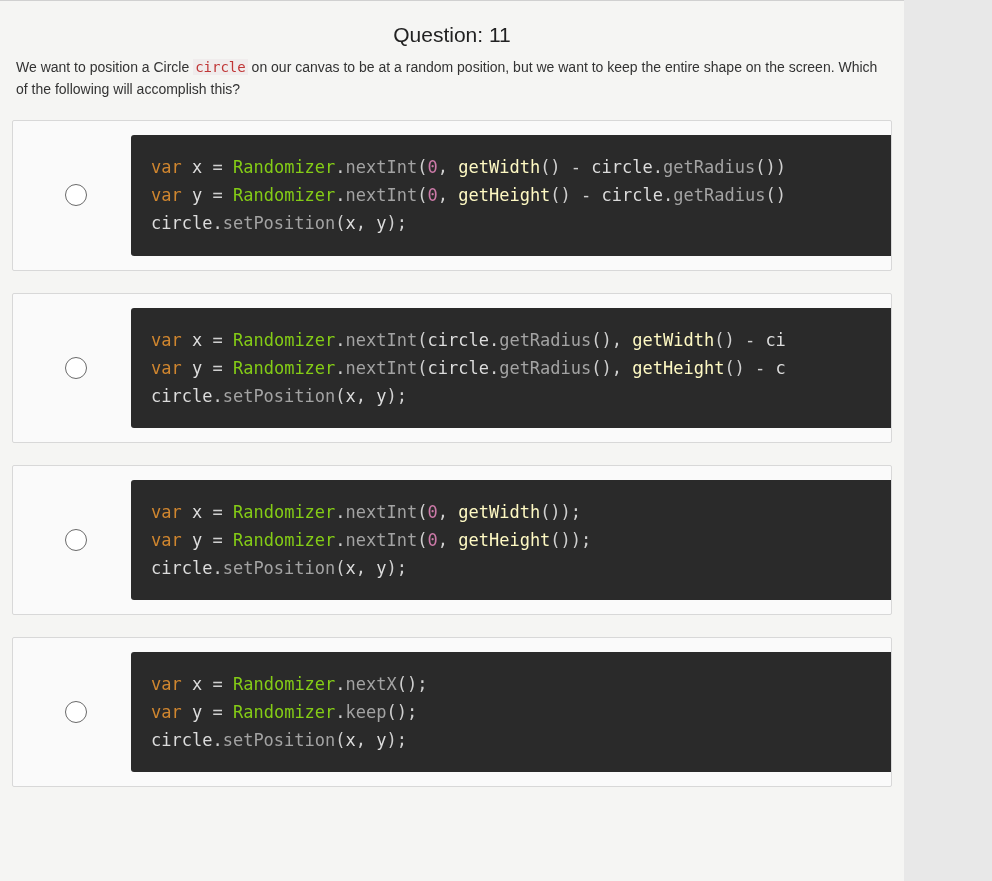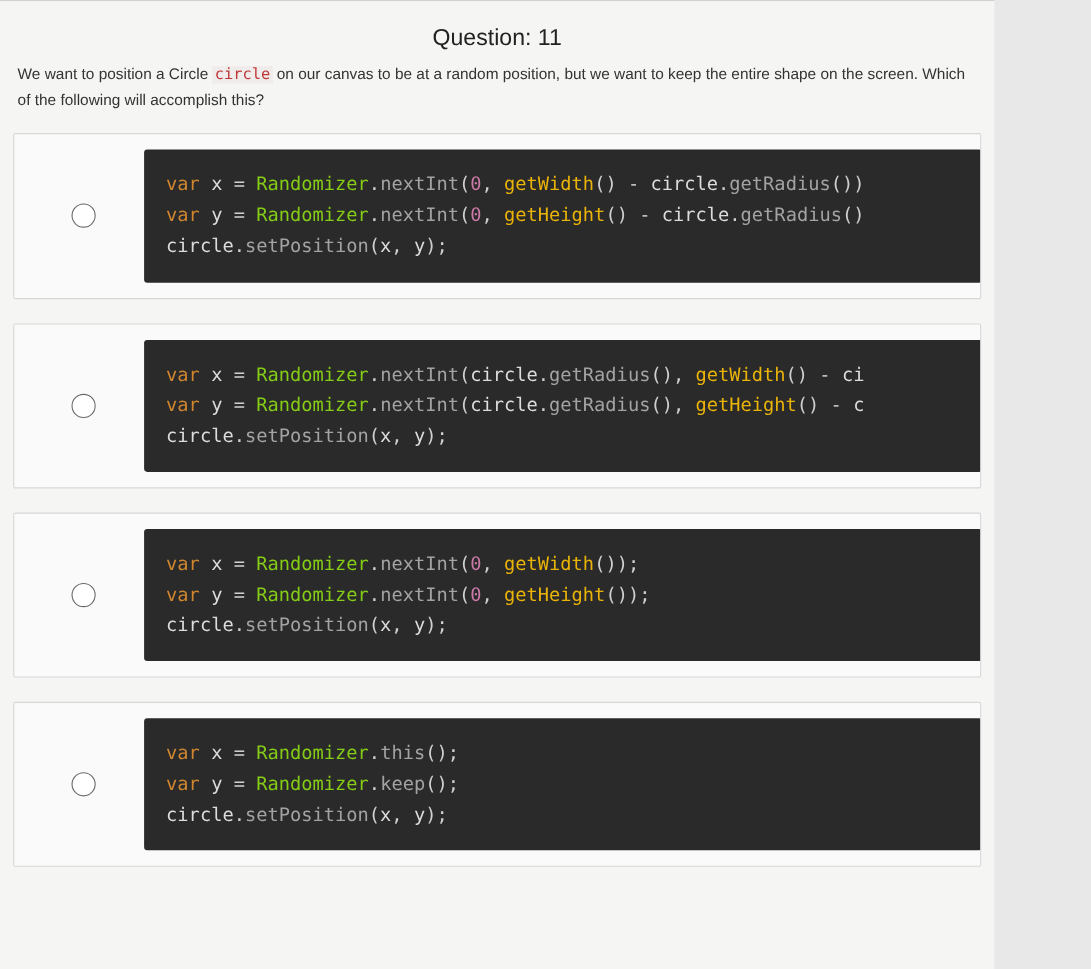--- a/index.html
+++ b/index.html
@@ -77,21 +77,21 @@
     border-radius: 3px;
     white-space: pre;
     overflow: hidden;
     margin-right: -2px; 
   }
   .kw   { color: #d0862f; text-align: right; }
   .id   { color: #dcdcdc; }
   .cls  { color: #84cc16; }
   .method { color: #a3a3a3; }
   .num  { color: #cc7aa8; }
-  .func { color: #eab308; }
+  .func { color: #fef9c3; }
   .punct{ color: #cfcfcf; }
   .op   { color: #cfcfcf; }
 </style>
 </head>
 <body>
 
 <div class="page">
 
   <h2 class="question-title">
     <span>Question: </span><span>11</span>
@@ -132,19 +132,19 @@
 <span class="kw">var</span> <span class="id">y</span> <span class="op">=</span> <span class="cls">Randomizer</span><span class="punct">.</span><span class="method">nextInt</span><span class="punct">(</span><span class="num">0</span><span class="punct">,</span> <span class="func">getHeight</span><span class="punct">());</span>
 <span class="id">circle</span><span class="punct">.</span><span class="method">setPosition</span><span class="punct">(</span><span class="id">x</span><span class="punct">,</span> <span class="id">y</span><span class="punct">);</span></div>
     </div>
   </div>
 
   <div class="option-row">
     <div class="radio-cell">
       <div class="radio"></div>
     </div>
     <div class="code-cell">
-      <div class="codeblock"><span class="kw">var</span> <span class="id">x</span> <span class="op">=</span> <span class="cls">Randomizer</span><span class="punct">.</span><span class="method">this</span><span class="punct">();</span>
+      <div class="codeblock"><span class="kw">var</span> <span class="id">x</span> <span class="op">=</span> <span class="cls">Randomizer</span><span class="punct">.</span><span class="method">nextX</span><span class="punct">();</span>
 <span class="kw">var</span> <span class="id">y</span> <span class="op">=</span> <span class="cls">Randomizer</span><span class="punct">.</span><span class="method">keep</span><span class="punct">();</span>
 <span class="id">circle</span><span class="punct">.</span><span class="method">setPosition</span><span class="punct">(</span><span class="id">x</span><span class="punct">,</span> <span class="id">y</span><span class="punct">);</span></div>
     </div>
   </div>
 
 </div>
 
 </body></html>

